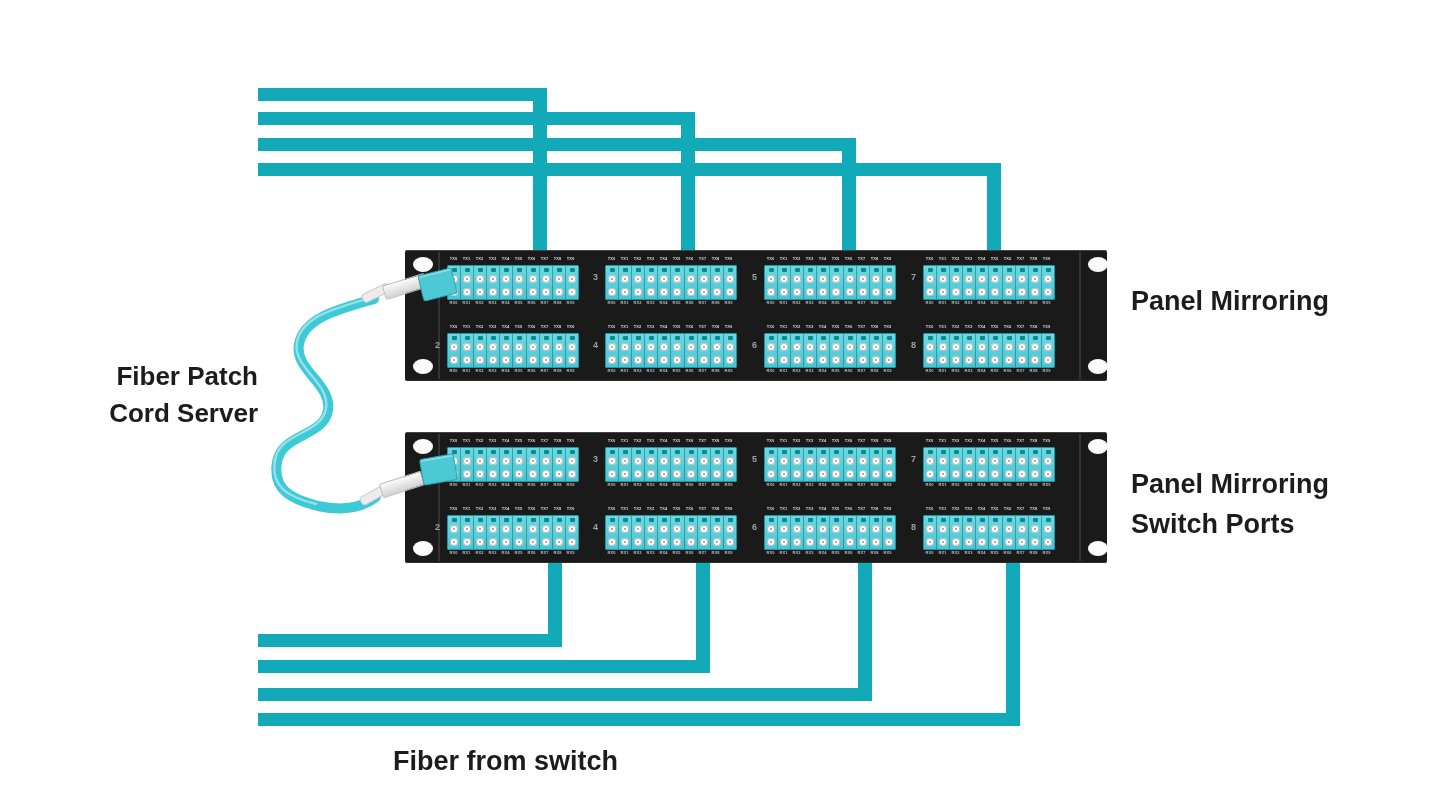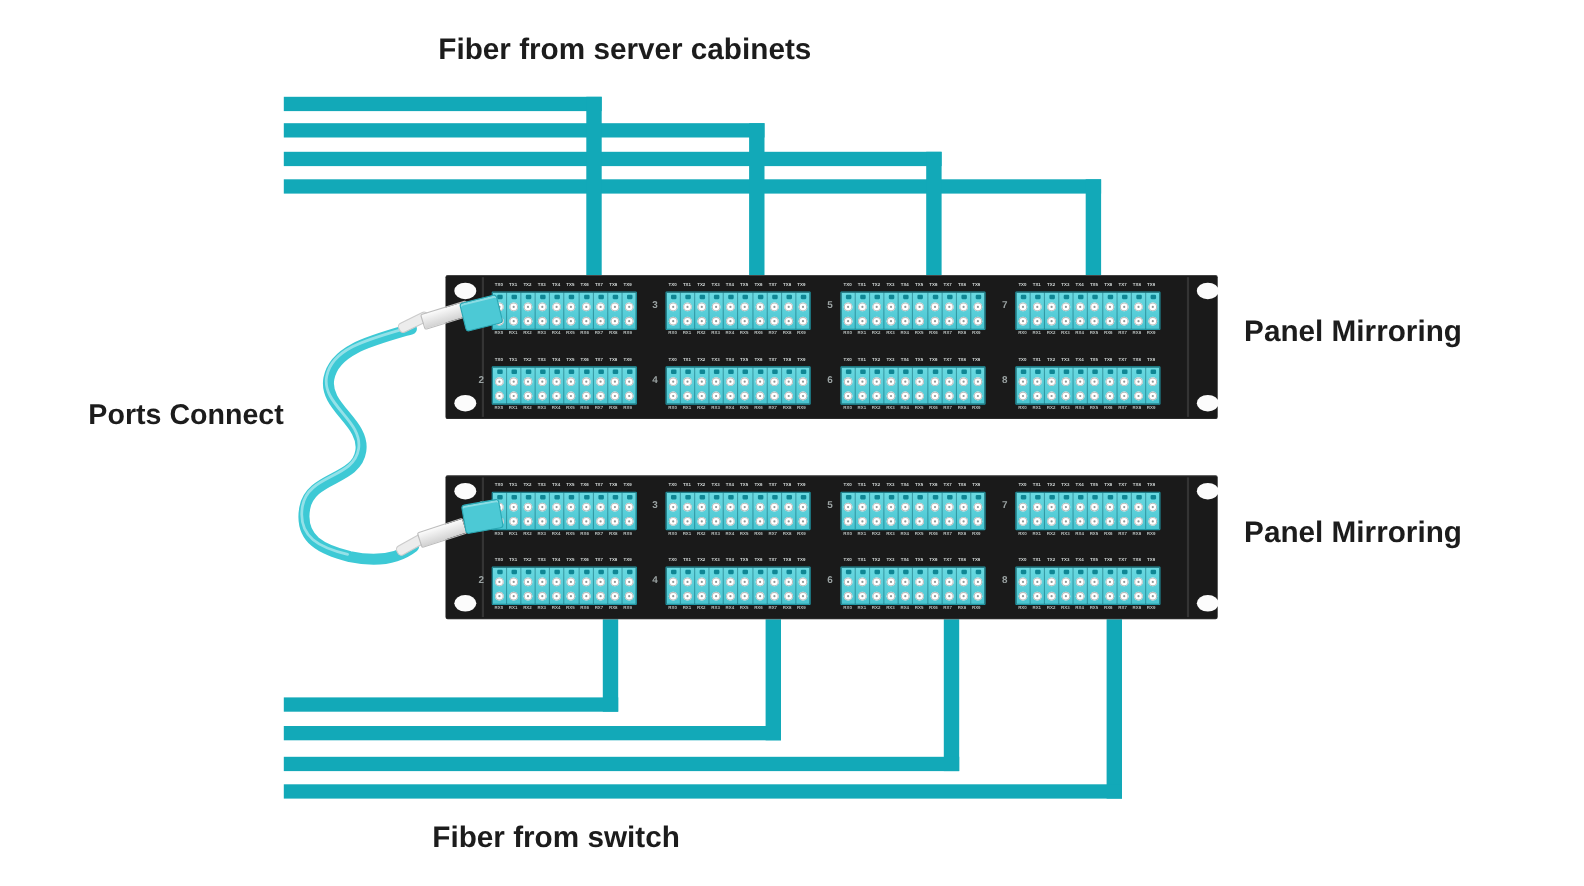--- a/index.html
+++ b/index.html
@@ -59,32 +59,33 @@
   #conn-top-head{left:420px;top:271px;transform:rotate(-14deg);}
   #conn-bot-boot{left:359px;top:490px;transform:rotate(-29deg);}
   #conn-bot-body{left:380px;top:477px;transform:rotate(-18deg);}
   #conn-bot-head{left:421px;top:456px;transform:rotate(-10deg);}
 </style>
 </head>
 <body>
 
 <div class="canvas">
 
-  <div class="caption" id="title-top">Fiber from server cabinets</div>
 
   <div class="caption" id="caption-left">
-    <div>Ports Connect</div>
+    <div>Fiber Patch</div>
+    <div>Cord Server</div>
   </div>
 
   <div class="caption" id="caption-server">
     <div>Panel Mirroring</div>
   </div>
 
   <div class="caption" id="caption-switch">
     <div>Panel Mirroring</div>
+    <div>Switch Ports</div>
   </div>
 
   <div class="caption" id="title-bottom">Fiber from switch</div>
 
   <div id="cable-layer">
       <div class="cable" style="left: 258px; top: 88px; width: 289px; height: 13px; background: rgb(18, 169, 184);"></div>
       <div class="cable" style="left: 258px; top: 112px; width: 437px; height: 13px; background: rgb(18, 169, 184);"></div>
       <div class="cable" style="left: 258px; top: 138px; width: 598px; height: 13px; background: rgb(18, 169, 184);"></div>
       <div class="cable" style="left: 258px; top: 163px; width: 743px; height: 13px; background: rgb(18, 169, 184);"></div>
       <div class="cable" style="left: 533px; top: 88px; width: 14px; height: 162px; background: rgb(18, 169, 184);"></div>

